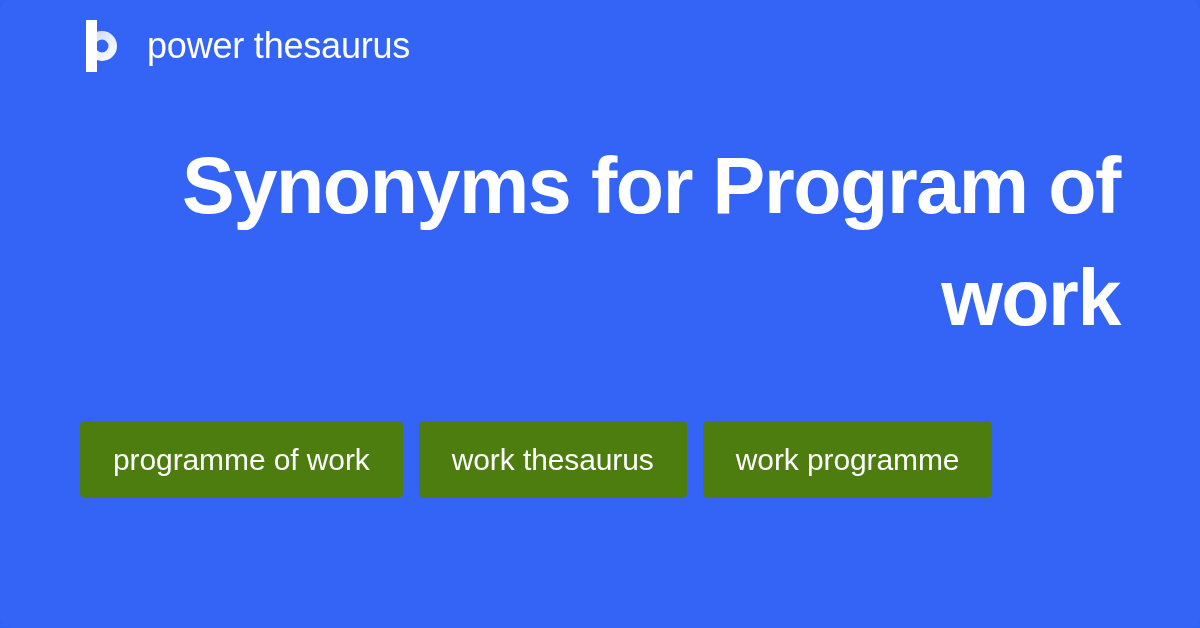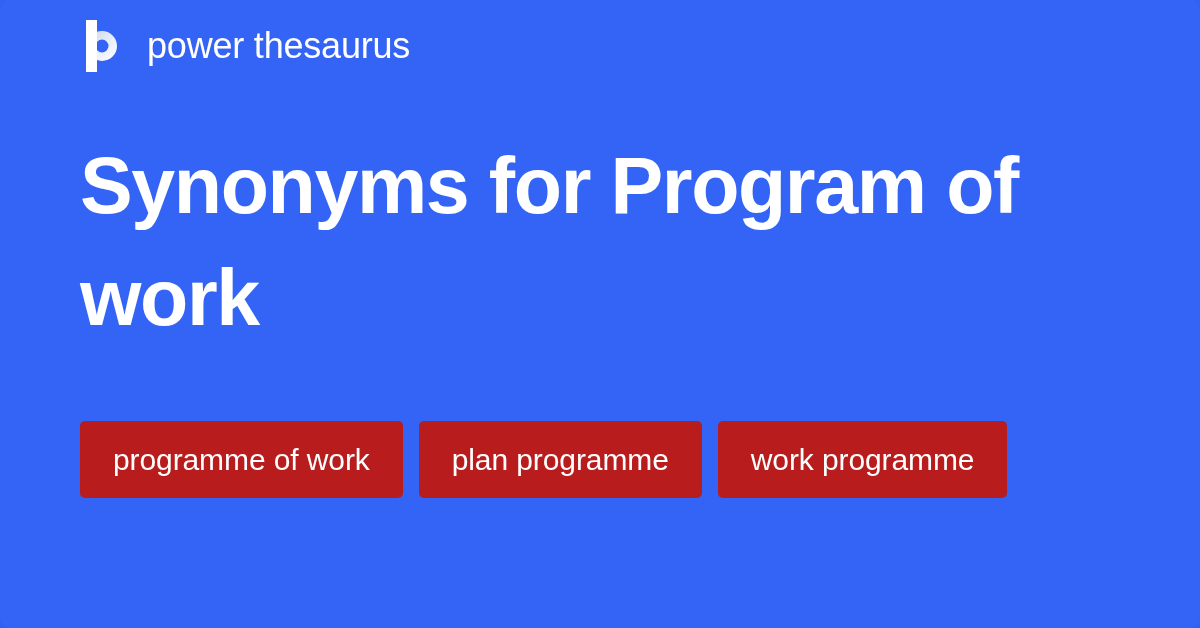--- a/index.html
+++ b/index.html
@@ -56,41 +56,42 @@
     position: absolute;
     left: 80px;
     top: 130px;
     width: 1040px;
     margin: 0;
     font-size: 79px;
     font-weight: 700;
     line-height: 112px;
     letter-spacing: -1.4px;
     color: #ffffff;
+    text-align: right;
   }
 
   
   .chips {
     position: absolute;
     left: 80px;
     top: 421px;
     width: 1040px;
     display: flex;
     flex-wrap: wrap;
     gap: 21px 16px;
     align-content: flex-start;
   }
   .chip {
     display: flex;
     align-items: center;
     justify-content: center;
     height: 77px;
     padding: 0 33px;
     box-sizing: border-box;
-    background: #b91c1c;
+    background: #4d7c0f;
     border-radius: 5px;
     color: #ffffff;
     font-size: 30px;
     font-weight: 400;
     line-height: 1;
     letter-spacing: -0.1px;
     white-space: nowrap;
   }
 </style>
 </head>
@@ -116,17 +117,17 @@
     </svg>
     <div class="brand-text">
       <span>power </span><span class="bt-strong">thesaurus</span>
     </div>
   </div>
 
   <h1 class="headline">Synonyms for Program of work</h1>
 
   <div class="chips">
     <div class="chip">programme of work</div>
-    <div class="chip">plan programme</div>
+    <div class="chip">work thesaurus</div>
     <div class="chip">work programme</div>
   </div>
 
 </div>
 
 </body></html>

